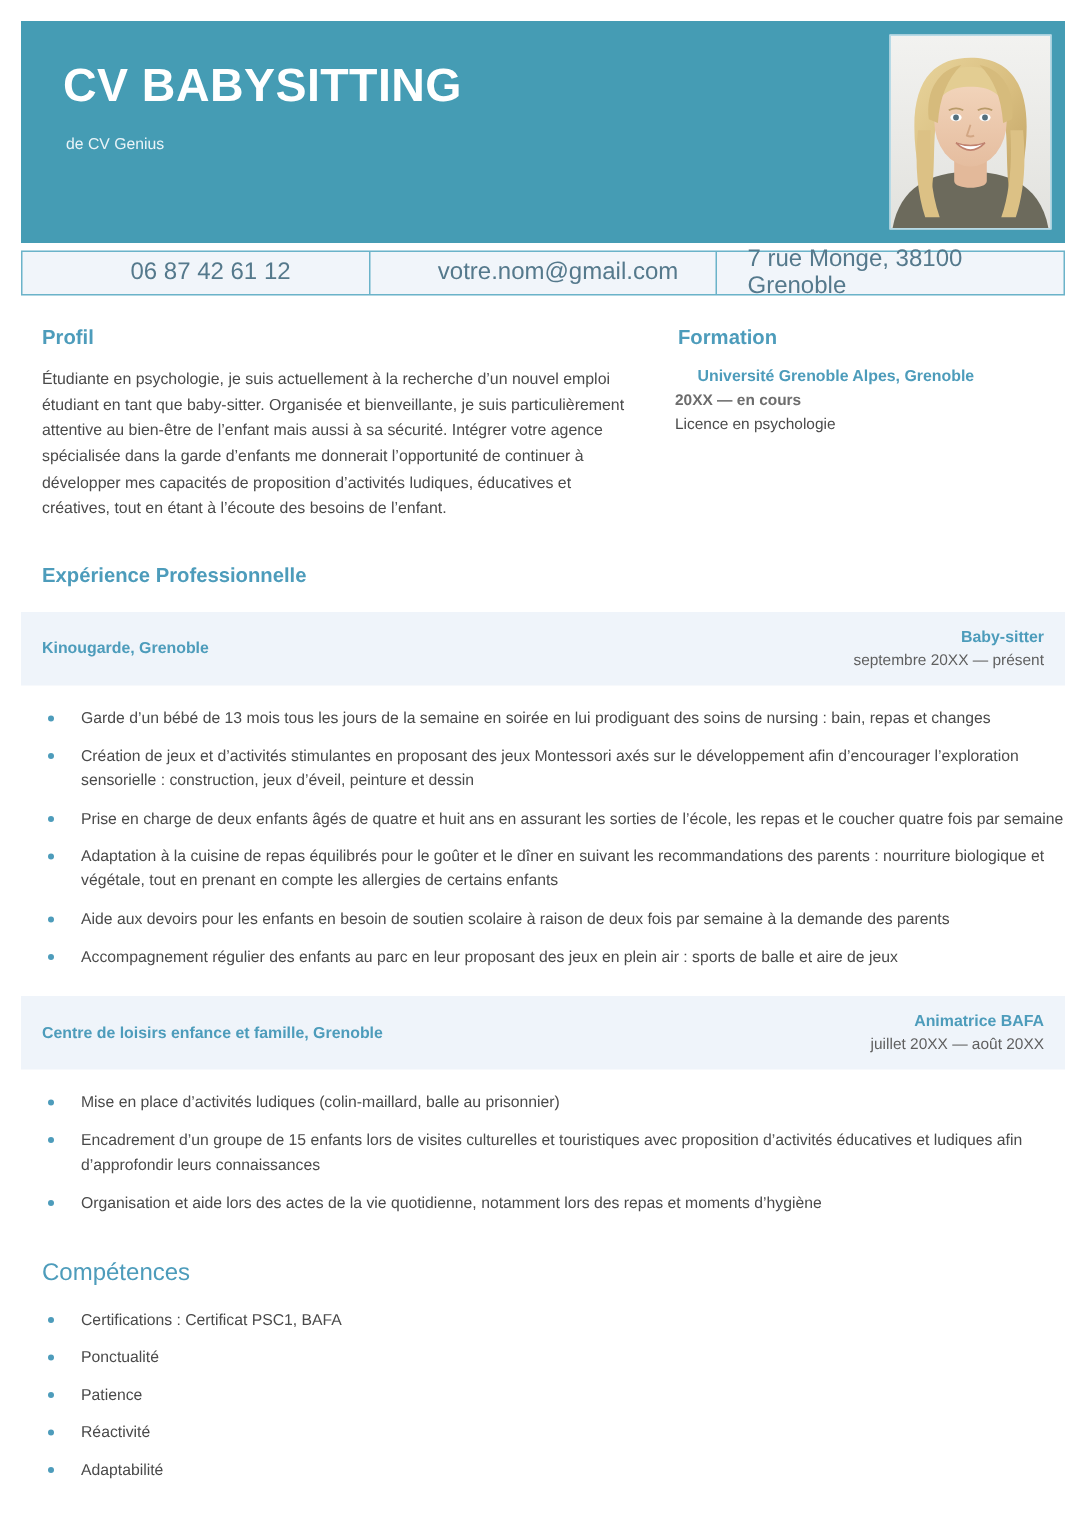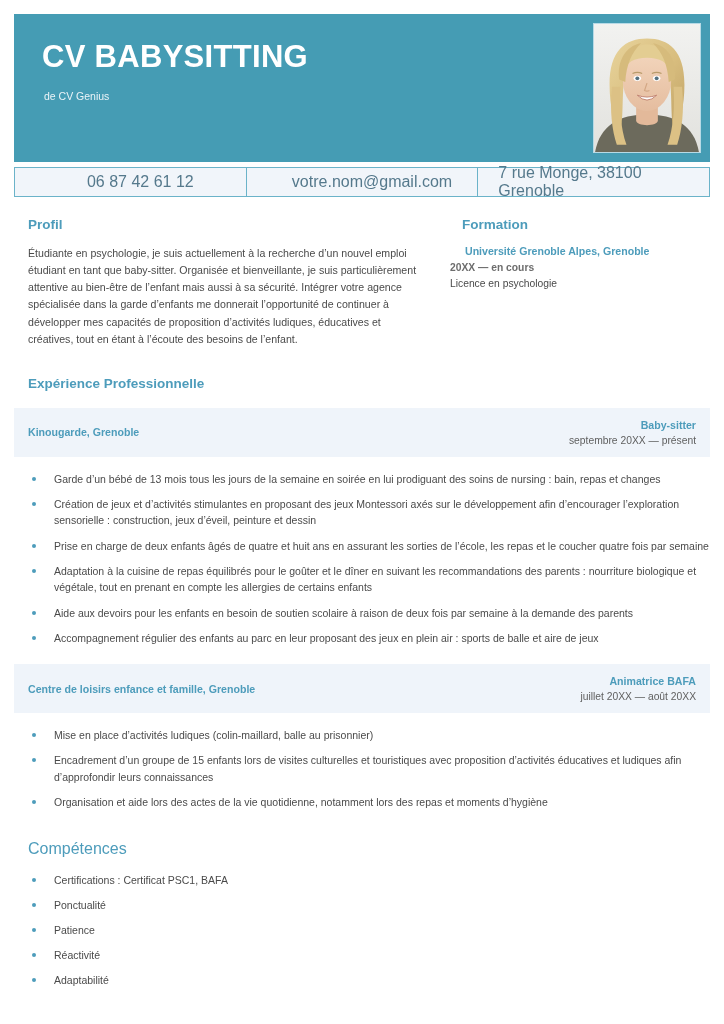--- a/index.html
+++ b/index.html
@@ -280,21 +280,21 @@
     <div class="contact-cell">votre.nom@gmail.com</div>
     <div class="contact-cell">7 rue Monge, 38100 Grenoble</div>
   </div>
 
   <div class="two-col">
     <div class="col-left">
       <div class="section-title">Profil</div>
       <p class="profile-text">Étudiante en psychologie, je suis actuellement à la recherche d’un nouvel emploi étudiant en tant que baby-sitter. Organisée et bienveillante, je suis particulièrement attentive au bien-être de l’enfant mais aussi à sa sécurité. Intégrer votre agence spécialisée dans la garde d’enfants me donnerait l’opportunité de continuer à développer mes capacités de proposition d’activités ludiques, éducatives et créatives, tout en étant à l’écoute des besoins de l’enfant.</p>
     </div>
     <div class="col-right">
-      <div class="section-title" style="margin-left:12px;">Formation</div>
+      <div class="section-title" style="margin-left:2px;">Formation</div>
       <div>
         <div class="edu-school">Université Grenoble Alpes, Grenoble</div>
         <div class="edu-dates">20XX — en cours</div>
         <div class="edu-degree">Licence en psychologie</div>
       </div>
     </div>
   </div>
 
   <div class="exp-section">
     <div class="exp-heading">Expérience Professionnelle</div>

